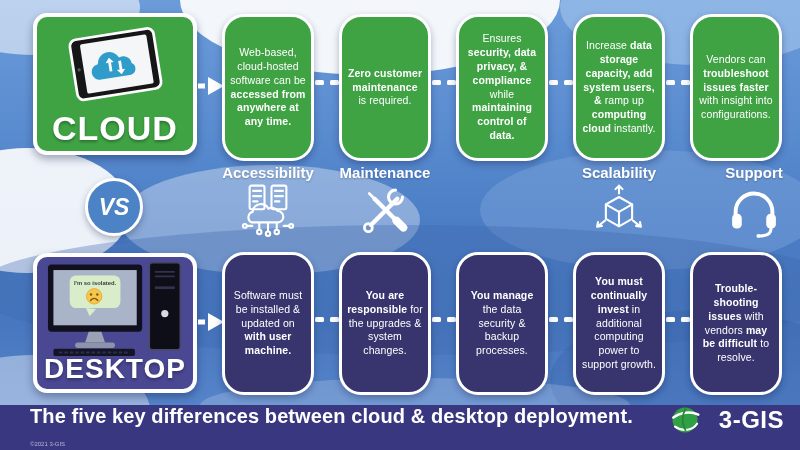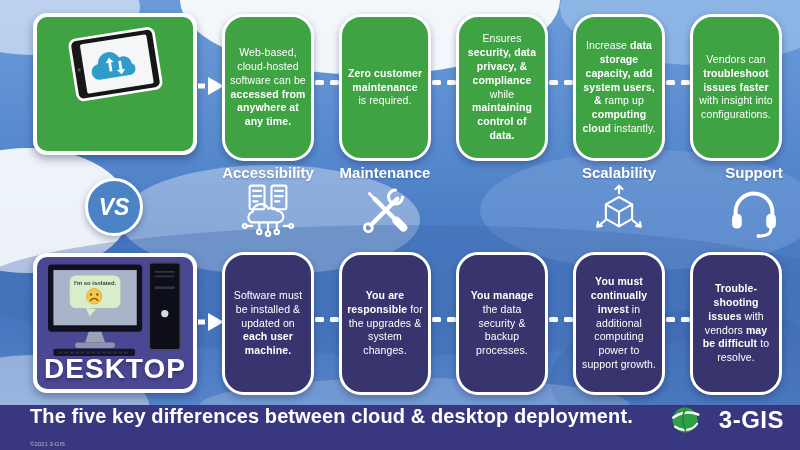--- a/index.html
+++ b/index.html
@@ -84,20 +84,21 @@
           <rect x="31" y="20" width="73" height="54" rx="2" fill="#f4f6f8"></rect>
           <circle cx="26" cy="47" r="1.8" fill="#555"></circle>
           <path d="M48 61a8.5 8.5 0 0 1-1-17 12.5 12.5 0 0 1 24-3.5 9 9 0 0 1 12.5 8A6.8 6.8 0 0 1 81 61z" fill="#2f9cc9"></path>
           <path d="M60 54V44" stroke="#fff" stroke-width="3"></path>
           <path d="M60 39l-4.5 5.5h9z" fill="#fff"></path>
           <path d="M71 44v10" stroke="#fff" stroke-width="3"></path>
           <path d="M71 59l4.5-5.5h-9z" fill="#fff"></path>
         </g>
       </svg>
     </div>
+    <div class="hero-label">CLOUD</div>
   </section>
 
   <section class="hero desktop">
     <div class="hero-art">
       <svg width="156" height="96" viewBox="0 0 160 106" aria-hidden="true">
         <rect x="118" y="2" width="34" height="96" rx="3" fill="#0e0e18" stroke="#4a4b60" stroke-width="1.5"></rect>
         <path d="M124 12h22M124 17h22" stroke="#32324a" stroke-width="2"></path>
         <rect x="124" y="28" width="22" height="3" fill="#32324a"></rect>
         <circle cx="135" cy="58" r="4" fill="#d6dae2"></circle>
         <rect x="6" y="4" width="104" height="74" rx="4" fill="#10101f"></rect>
@@ -179,21 +180,21 @@
       <p><span>Ensures </span><span class="b">security, data privacy, &amp; compliance </span><span>while </span><span class="b">maintaining control of data.</span></p>
     </div>
   <div class="pill green col4">
       <p><span>Increase </span><span class="b">data storage capacity, add system users, &amp; </span><span>ramp up </span><span class="b">computing cloud </span><span>instantly.</span></p>
     </div>
   <div class="pill green col5">
       <p><span>Vendors can </span><span class="b">troubleshoot issues faster </span><span>with insight into configurations.</span></p>
     </div>
 
   <div class="pill purple col1">
-      <p><span>Software must be installed &amp; updated on </span><span class="b">each user machine.</span></p>
+      <p><span>Software must be installed &amp; updated on </span><span class="b">with user machine.</span></p>
     </div>
   <div class="pill purple col2">
       <p><span class="b">You are responsible </span><span>for the upgrades &amp; system changes.</span></p>
     </div>
   <div class="pill purple col3">
       <p><span class="b">You manage </span><span>the data security &amp; backup processes.</span></p>
     </div>
   <div class="pill purple col4">
       <p><span class="b">You must continually invest </span><span>in additional computing power to support growth.</span></p>
     </div>

